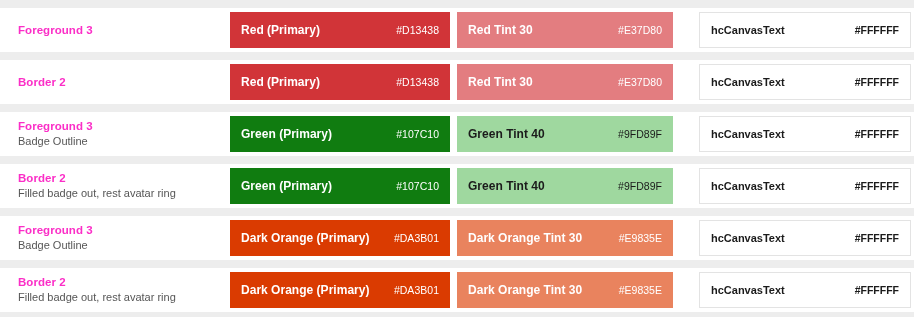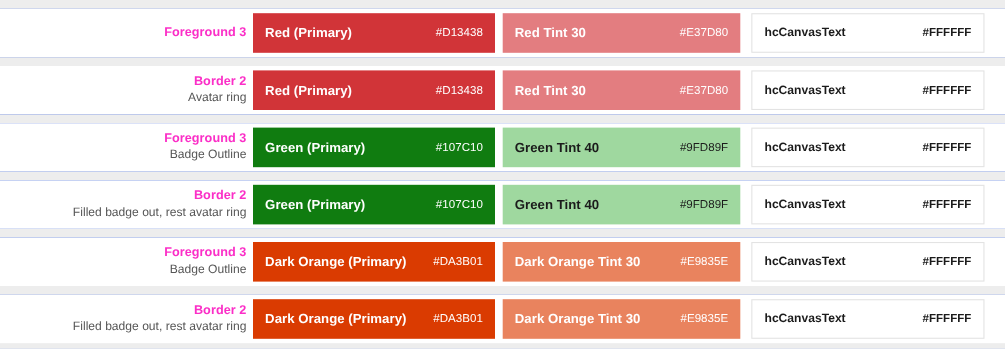--- a/index.html
+++ b/index.html
@@ -11,22 +11,21 @@
     height: 317px;
     background: #FFFFFF;
     font-family: "Liberation Sans", sans-serif;
     overflow: hidden;
   }
 
   #table {
     width: 914px;
     height: 302px;
     position: relative;
-    background: #1d4ed8;
-    text-align: right;
+    background: #a3a3a3;
   }
 
   .sep {
     height: 8px;
     background: #EDEDED;
     width: 100%;
     box-sizing: border-box;
   }
 
   .row {
@@ -74,21 +73,21 @@
     align-items: center;
     justify-content: space-between;
     padding: 0 11px;
   }
   .sw-primary {
     width: 220px;
     margin-right: 7px;
   }
   .sw-tint {
     width: 216px;
-    margin-right: 10px;
+    margin-right: 26px;
   }
   .sw-name {
     font-size: 12px;
     font-weight: bold;
     white-space: nowrap;
     letter-spacing: 0.02px;
   }
   .sw-hex {
     font-size: 10.5px;
     font-weight: normal;
@@ -141,21 +140,20 @@
       </div>
       <div class="c-hc" style="background: rgb(255, 255, 255); border-color: rgb(227, 227, 227);">
         <span class="hc-name" style="color: rgb(27, 27, 27);">hcCanvasText</span>
         <span class="hc-hex" style="color: rgb(27, 27, 27);">#FFFFFF</span>
       </div>
     </div>
     <div class="sep" style="background: rgb(237, 237, 237);"></div>
     <div class="row" style="background: rgb(255, 255, 255);">
       <div class="c-token">
         <div class="token-name" style="color: rgb(251, 46, 199);">Border 2</div>
-        <div class="token-desc" style="color: rgb(86, 86, 86);">Avatar ring</div>
       </div>
       <div class="c-swatch sw-primary" style="background: rgb(209, 52, 56);">
         <span class="sw-name" style="color: rgb(255, 255, 255);">Red (Primary)</span>
         <span class="sw-hex" style="color: rgb(255, 255, 255);">#D13438</span>
       </div>
       <div class="c-swatch sw-tint" style="background: rgb(227, 125, 128);">
         <span class="sw-name" style="color: rgb(255, 255, 255);">Red Tint 30</span>
         <span class="sw-hex" style="color: rgb(255, 255, 255);">#E37D80</span>
       </div>
       <div class="c-hc" style="background: rgb(255, 255, 255); border-color: rgb(227, 227, 227);">

